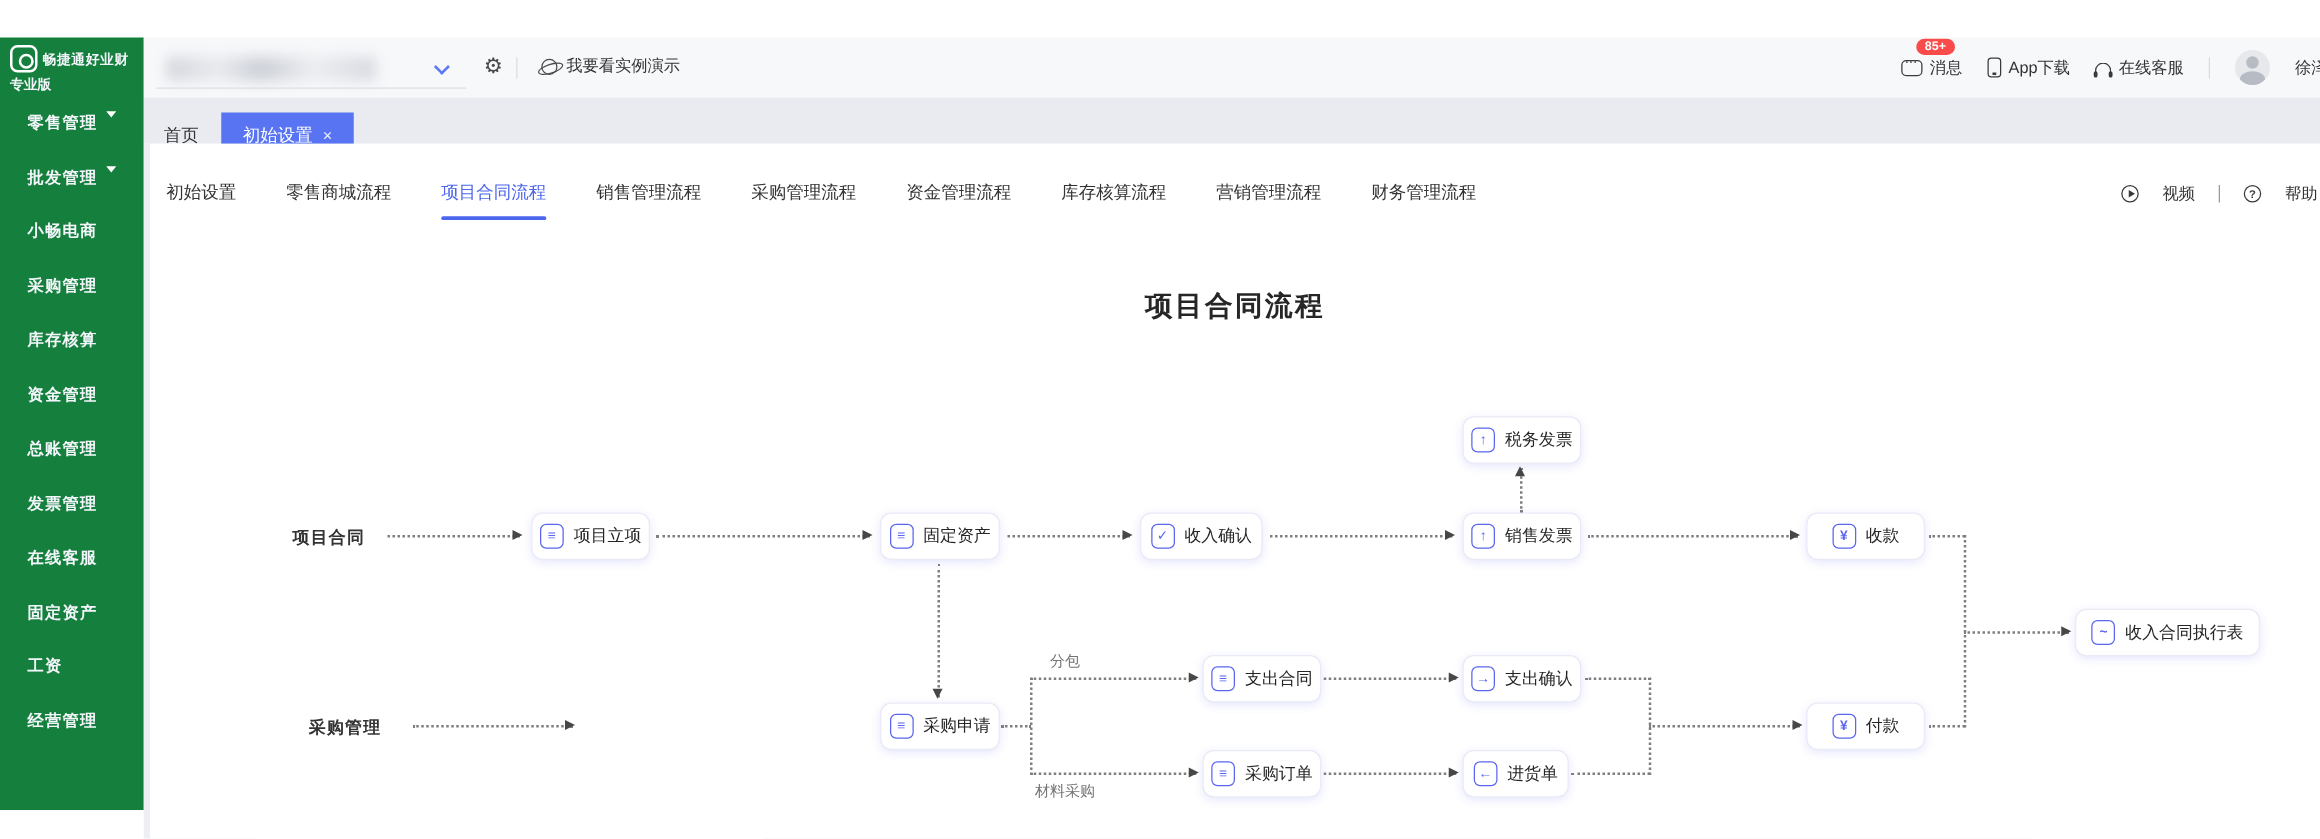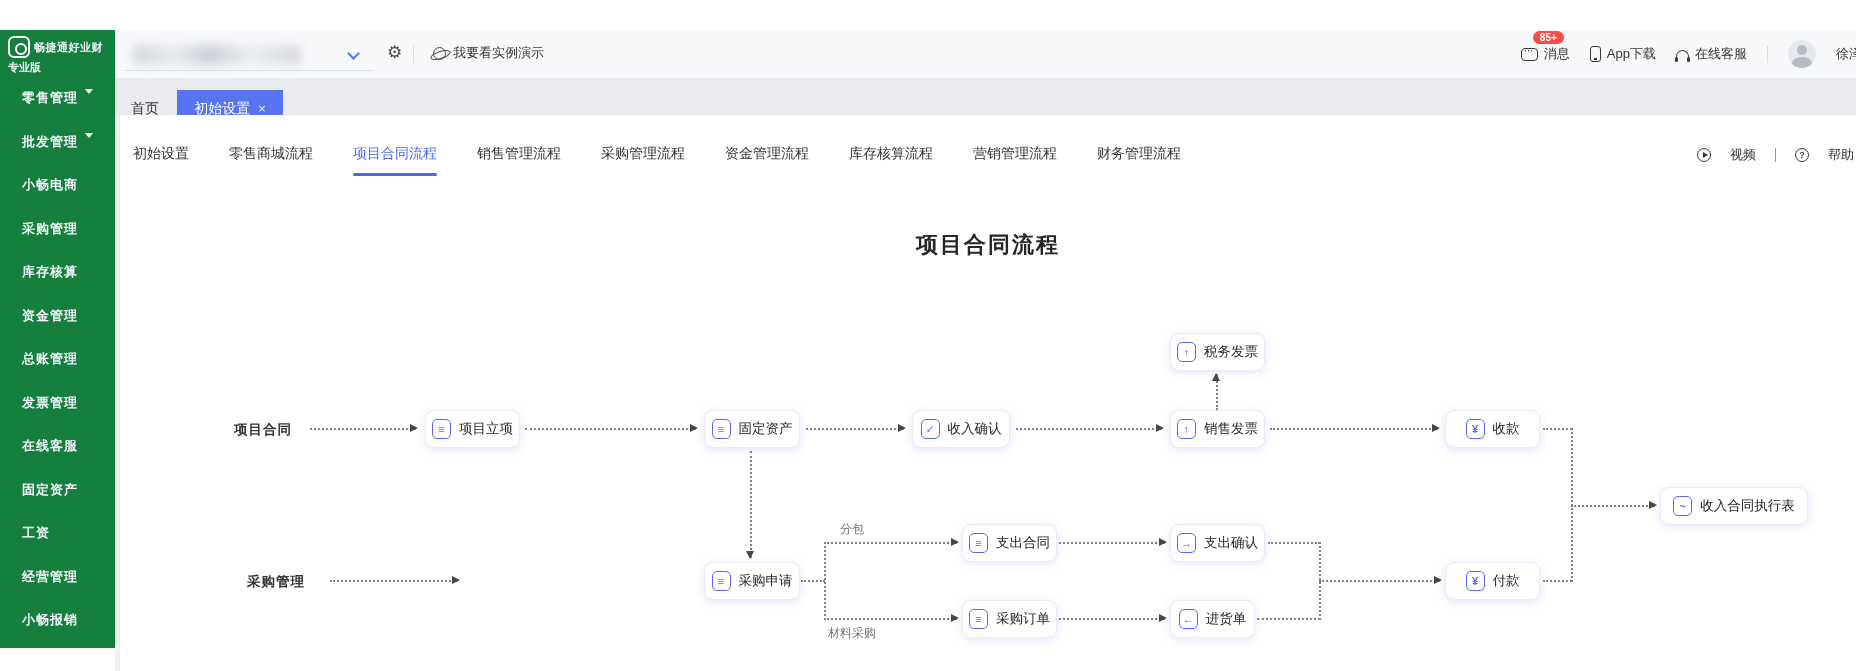--- a/index.html
+++ b/index.html
@@ -135,23 +135,20 @@
           </div>
         <div class="nav-item">
             <span>固定资产</span>
           </div>
         <div class="nav-item">
             <span>工资</span>
           </div>
         <div class="nav-item">
             <span>经营管理</span>
           </div>
-        <div class="nav-item">
-            <span>小畅报销</span>
-          </div>
       </div>
     </div>
 
     <div class="main">
       <div class="topbar">
         <div class="company-select">
           <span class="blur-blob"></span>
           <span class="chevron"></span>
         </div>
         <span class="gear">⚙</span>

